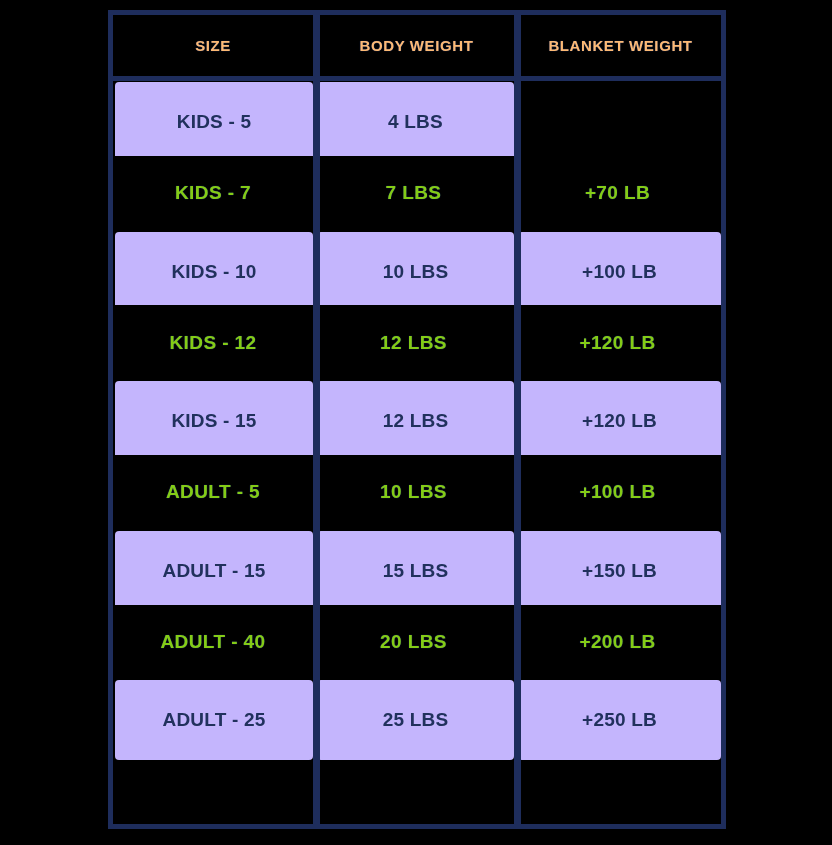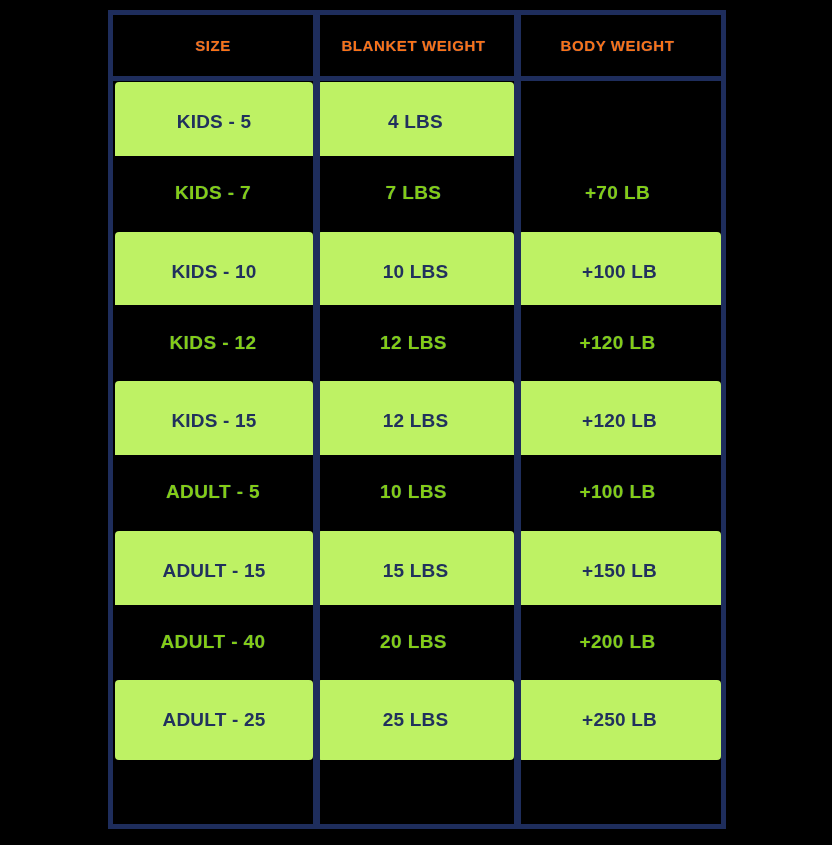--- a/index.html
+++ b/index.html
@@ -82,39 +82,39 @@
   
   .row.header {
     height: 66px;
     background: #000000;
     border-bottom: 5px solid #1e2d5c;
   }
   .row.header .cell {
     font-size: 15px;
     font-weight: 700;
     letter-spacing: 0.6px;
-    color: #f97316;
+    color: #fdba74;
     text-shadow: 0 0 1px #1e2d5c, 0 0 1px #1e2d5c;
   }
 
   
   .row.data {
     height: 74.8px;
   }
   .row.data .cell {
     font-size: 19px;
     font-weight: 600;
   }
 
   
   .row.data.light {
     background: #000000;
   }
   .row.data.light .cell {
-    background: #bef264;
+    background: #c4b5fd;
     color: #21315d;
     font-weight: 600;
     border-radius: 4px;
     height: 80px;
     margin-top: 1px;
     margin-bottom: 1px;
   }
   .row.data.light .cell.c1 { width: 198px; margin-left: 2px; }
   .row.data.light .cell.c2 { width: 197px; margin-left: 4px; }
   .row.data.light .cell.c3 { width: 203px; margin-left: 4px; }
@@ -136,22 +136,22 @@
 <div class="page">
 
   <div class="size-chart">
     <div class="chart-inner">
 
       <div class="col-divider d1"></div>
       <div class="col-divider d2"></div>
 
       <div class="row header">
         <div class="cell c1">SIZE</div>
+        <div class="cell c3">BODY WEIGHT</div>
         <div class="cell c2">BLANKET WEIGHT</div>
-        <div class="cell c3">BODY WEIGHT</div>
       </div>
 
       <div class="row data light">
         <div class="cell c1">KIDS - 5</div>
         <div class="cell c2">4 LBS</div>
       </div>
 
       <div class="row data dark">
         <div class="cell c1">KIDS - 7</div>
         <div class="cell c2">7 LBS</div>

